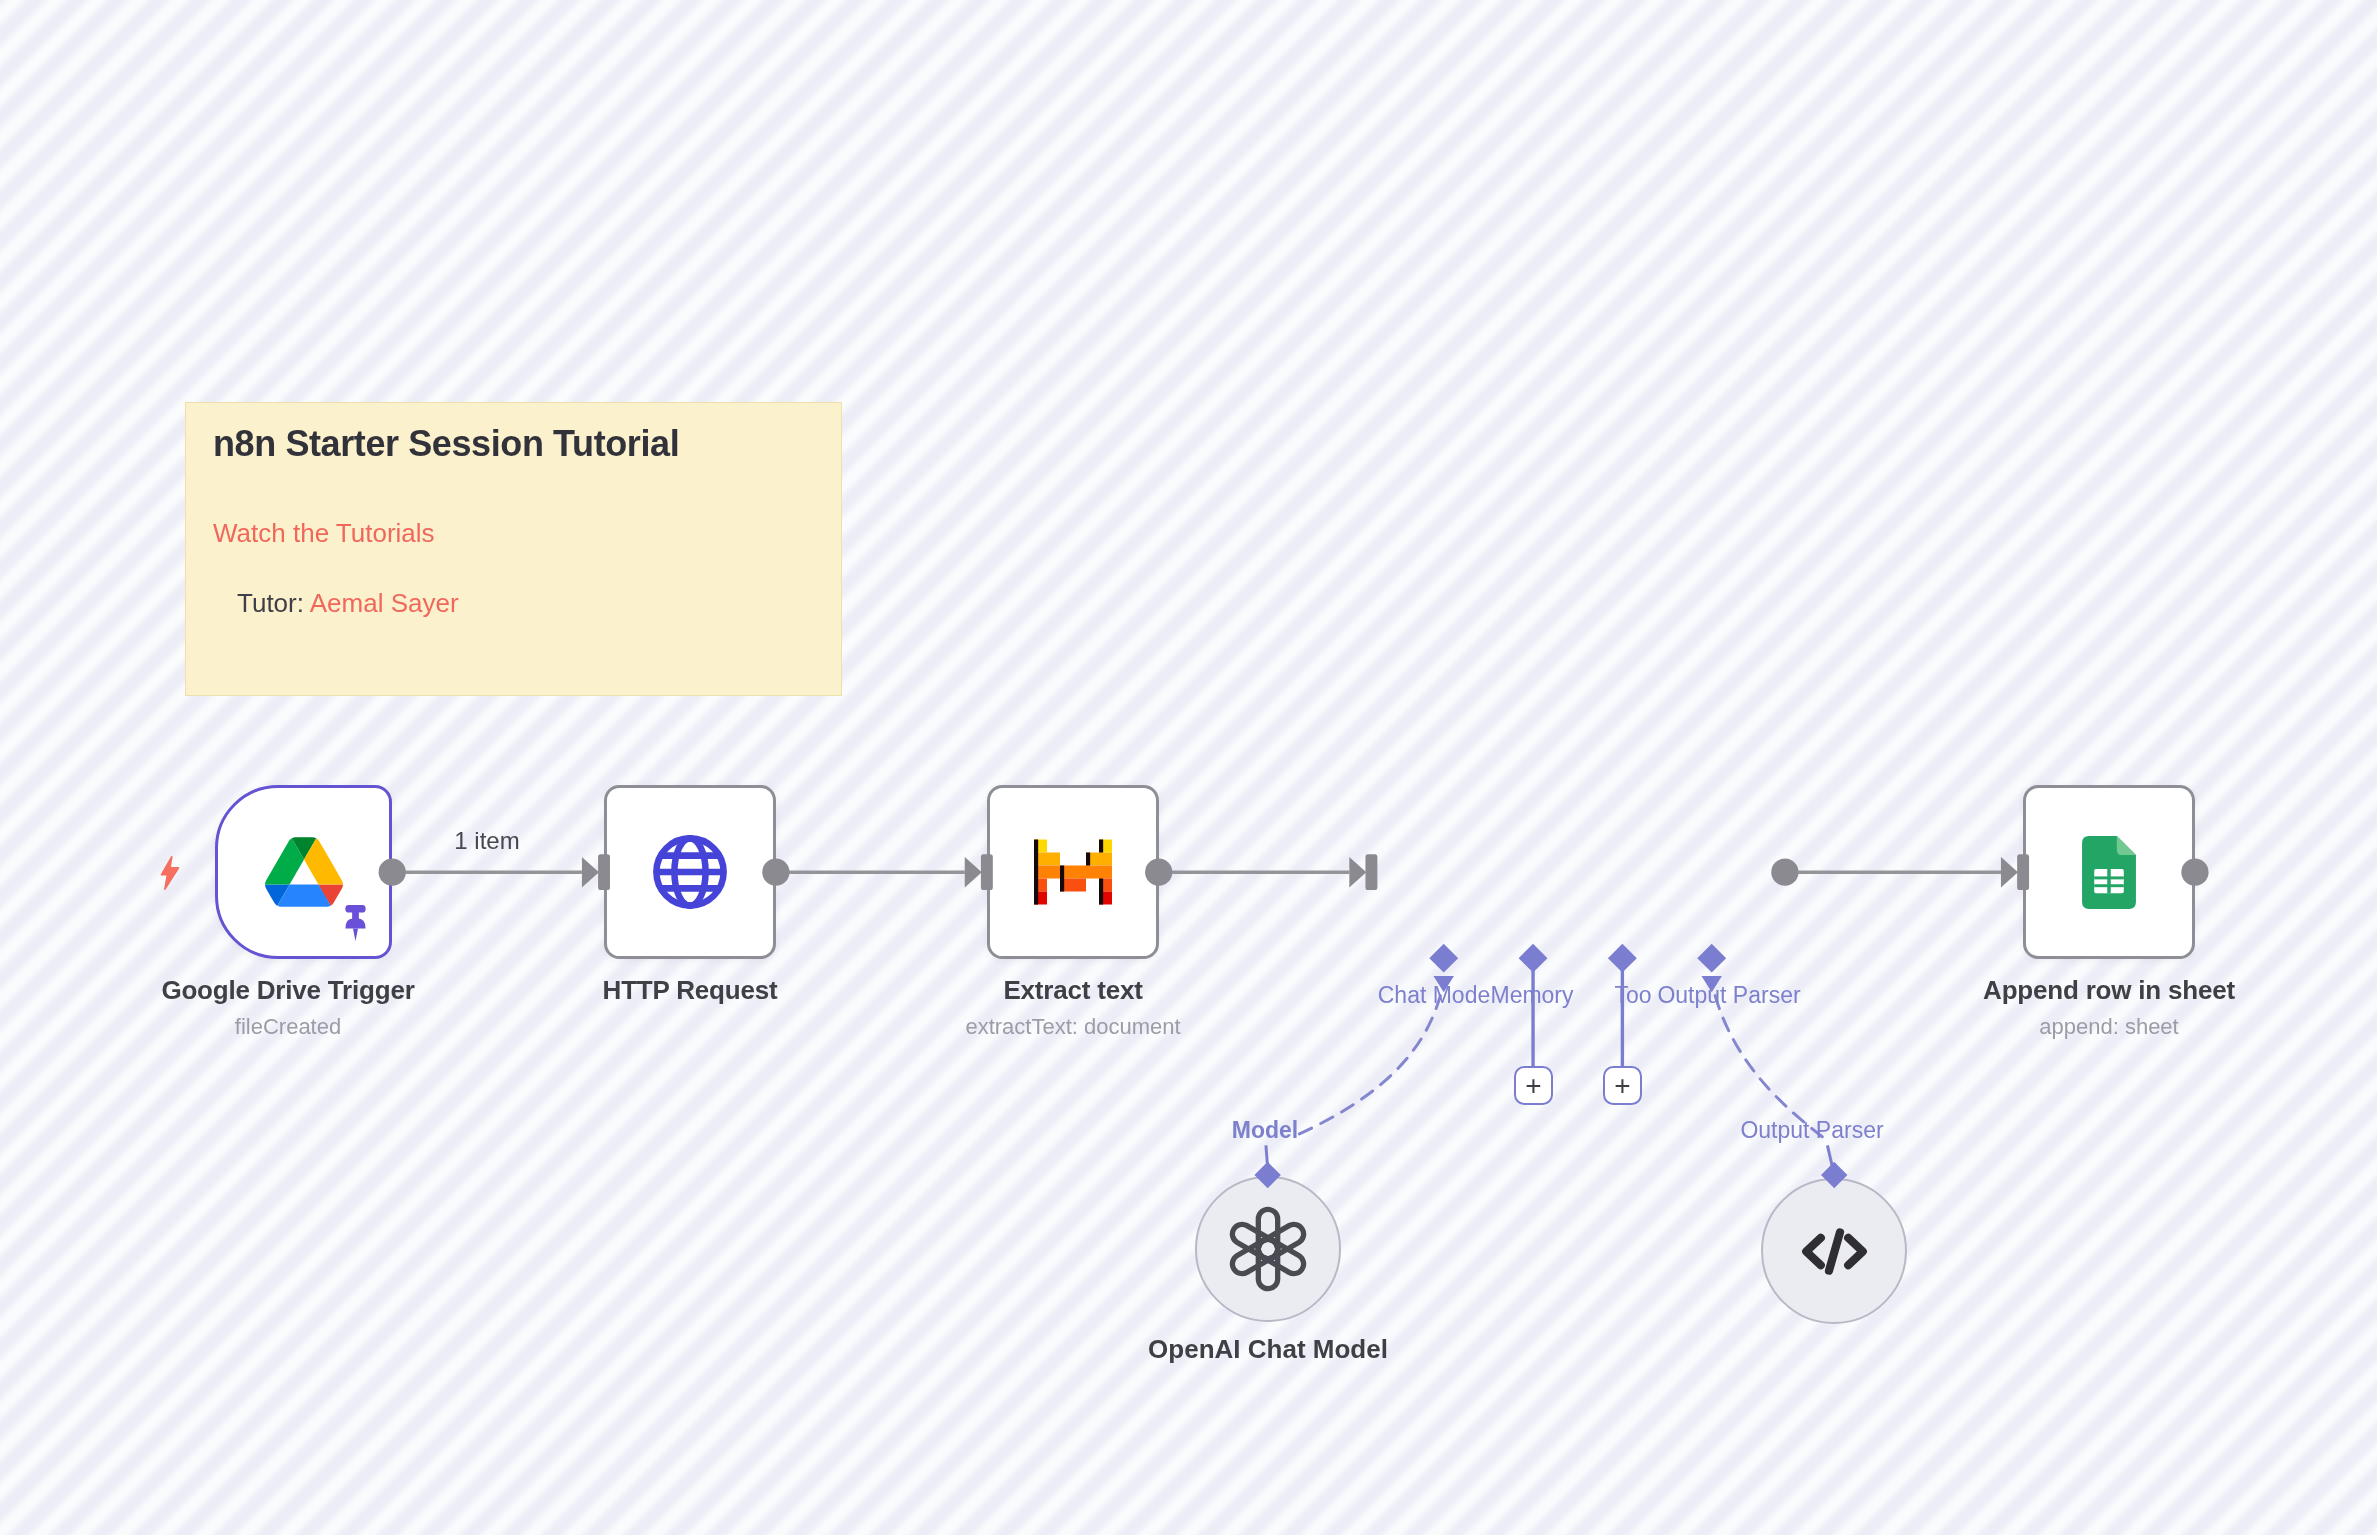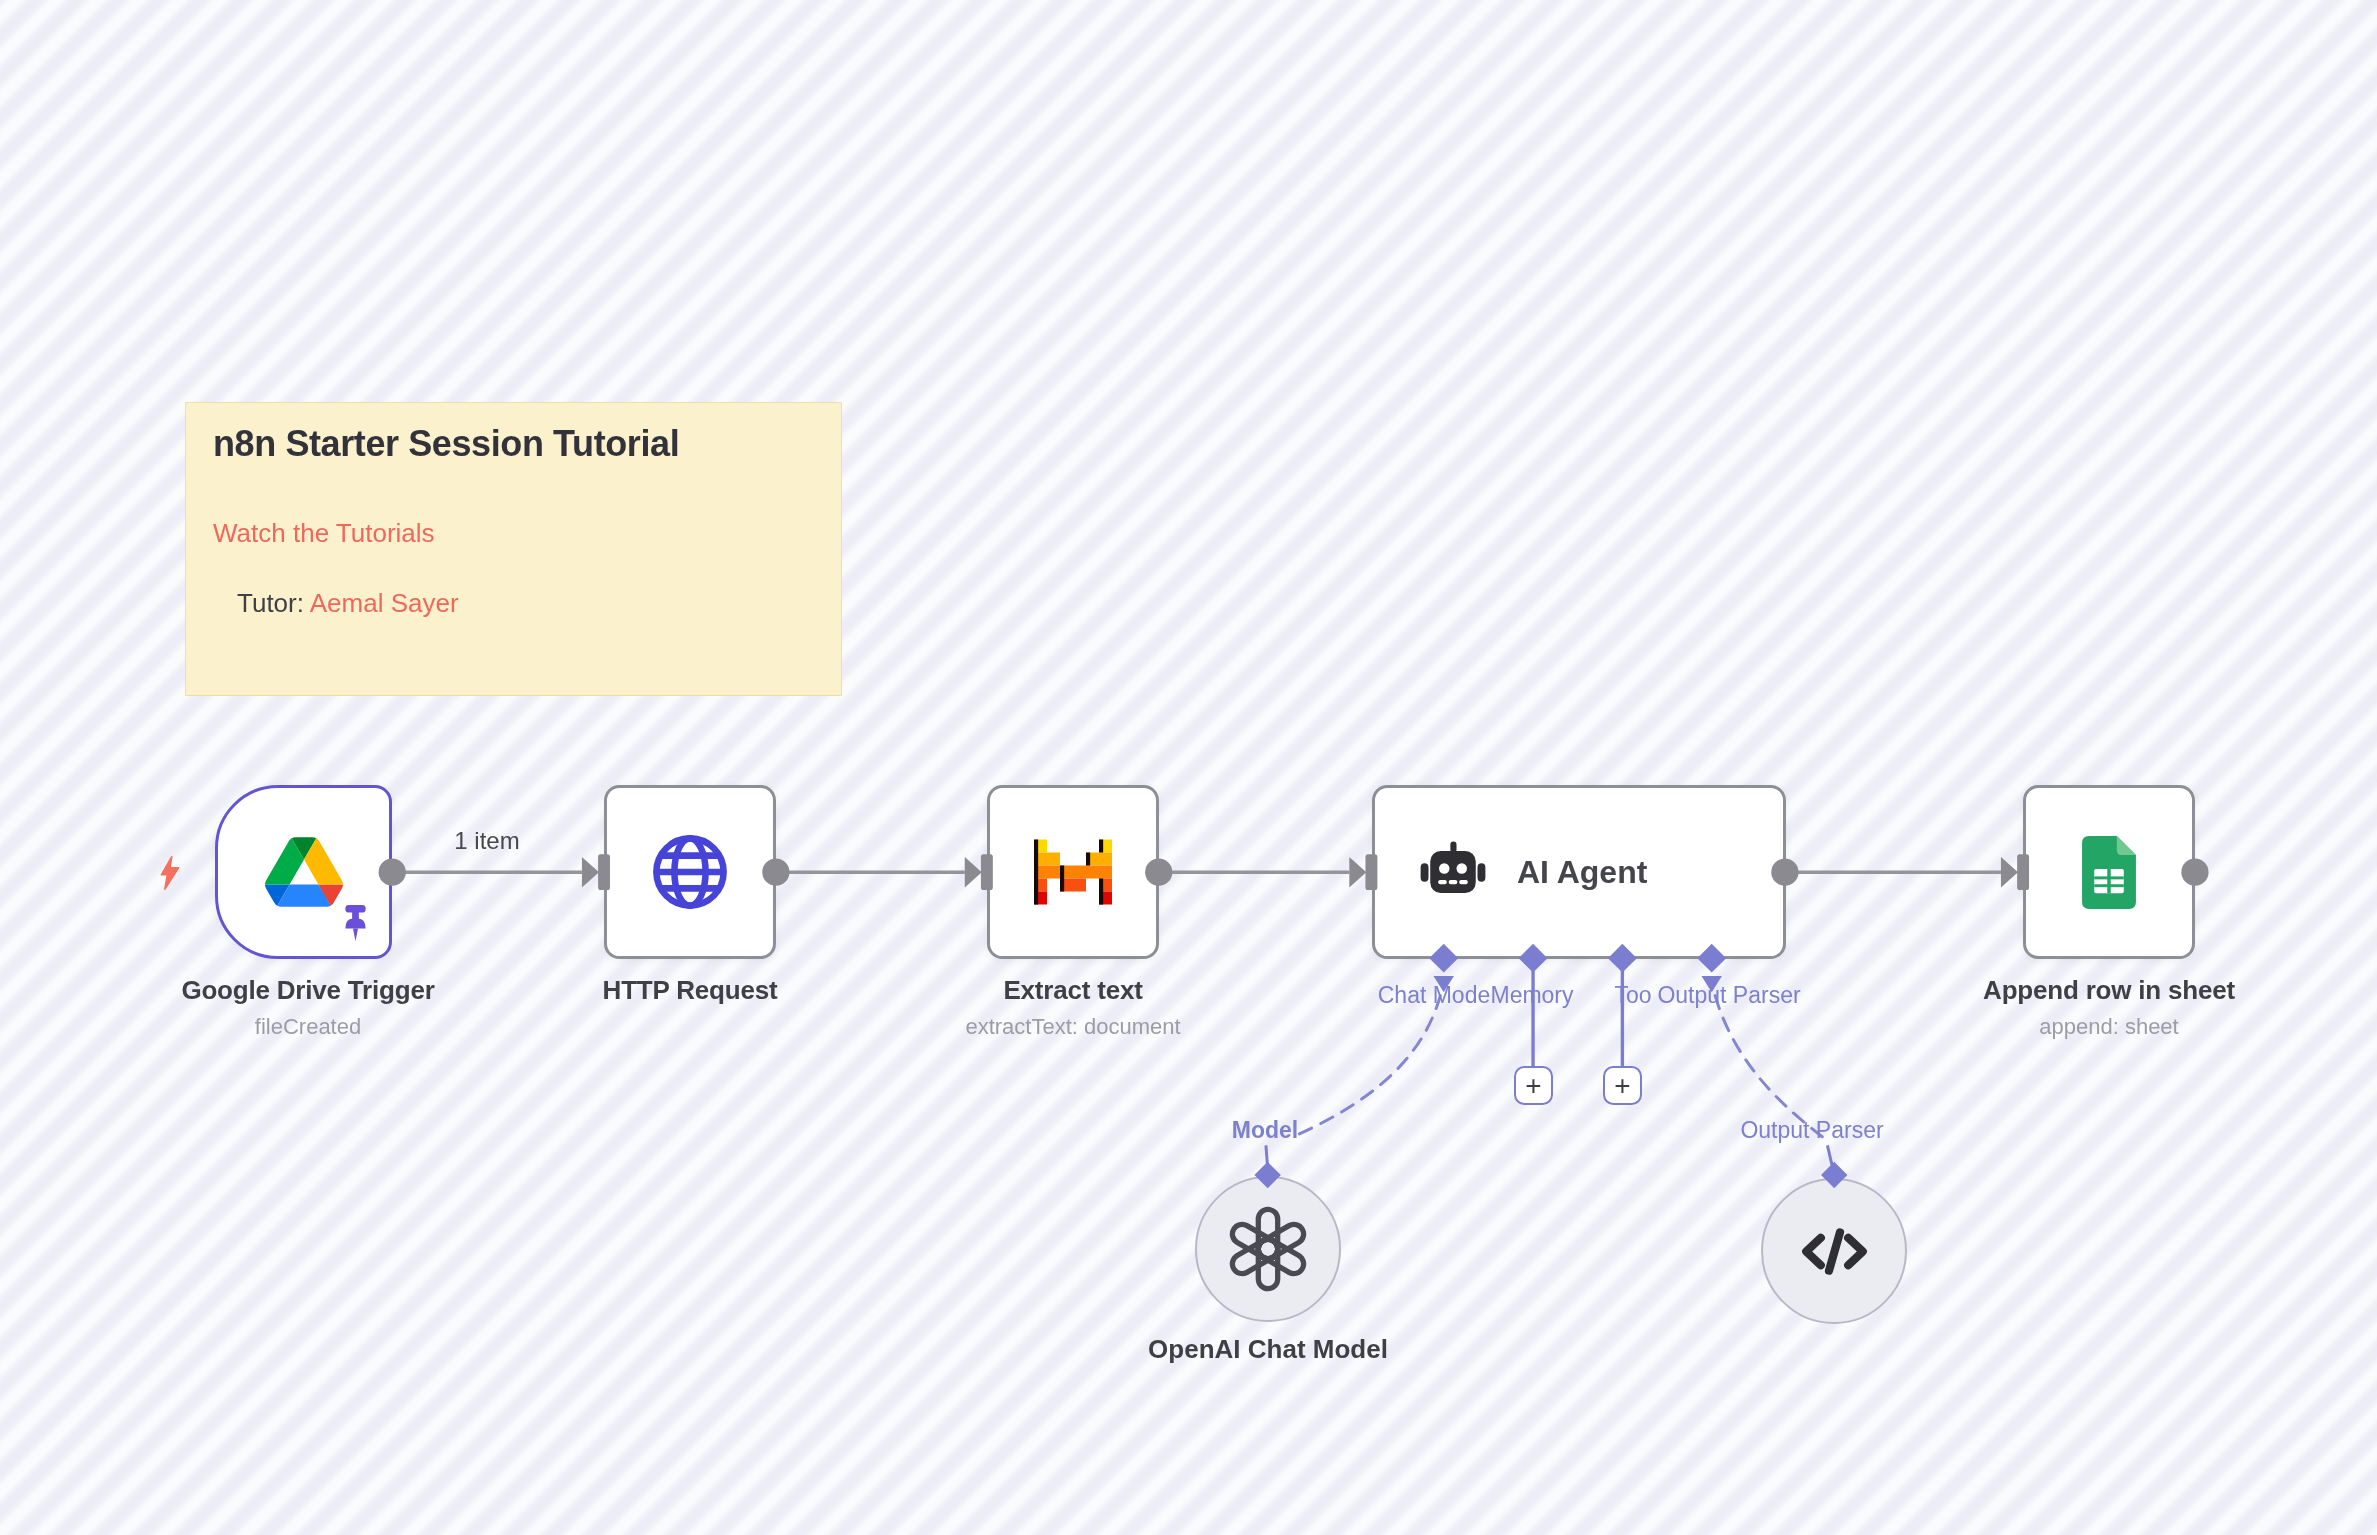--- a/index.html
+++ b/index.html
@@ -123,21 +123,21 @@
       <path d="m59.8 53h-32.3l-13.75 23.8c1.35.8 2.9 1.2 4.5 1.2h50.8c1.6 0 3.15-.45 4.5-1.2z" fill="#2684fc"></path>
       <path d="m73.4 26.5-12.7-22c-.8-1.4-1.95-2.5-3.3-3.3l-13.75 23.8 16.15 28h27.45c0-1.55-.4-3.1-1.2-4.5z" fill="#ffba00"></path>
     </svg>
     <svg class="pin-badge" viewBox="0 0 32 44">
       <rect x="4" y="0" width="24" height="9" rx="4" fill="#6a4fd8"></rect>
       <rect x="12" y="7" width="8" height="11" fill="#6a4fd8"></rect>
       <path d="M4 28 Q4 16 13 16 H19 Q28 16 28 28 Z" fill="#6a4fd8"></path>
       <path d="M13 28 h6 l-3 15 z" fill="#6a4fd8"></path>
     </svg>
   </div>
-  <div class="node-label-block" style="left:308px">
+  <div class="node-label-block" style="left:288px">
     <div class="node-name">Google Drive Trigger</div>
     <div class="node-sub">fileCreated</div>
   </div>
 
   <div class="node node-http">
     <svg width="82" height="82" viewBox="0 0 100 100" fill="none" stroke="#4643d8" stroke-width="8">
       <circle cx="50" cy="50" r="41"></circle>
       <ellipse cx="50" cy="50" rx="19" ry="41"></ellipse>
       <line x1="14" y1="30" x2="86" y2="30"></line>
       <line x1="9" y1="50" x2="91" y2="50"></line>
@@ -168,34 +168,20 @@
       <rect x="40" y="10" width="3.2" height="10" fill="#15090a"></rect>
       <rect x="20" y="20" width="3.2" height="20" fill="#15090a"></rect>
       <rect x="50" y="30" width="3.2" height="20" fill="#15090a"></rect>
     </svg>
   </div>
   <div class="node-label-block" style="left:1073px">
     <div class="node-name">Extract text</div>
     <div class="node-sub">extractText: document</div>
   </div>
 
-  <div class="node node-agent">
-    <svg width="70" height="70" viewBox="0 0 80 80">
-      <rect x="37" y="5" width="7" height="13" rx="3.5" fill="#2e2e33"></rect>
-      <rect x="14" y="16" width="52" height="48" rx="12" fill="#2e2e33"></rect>
-      <rect x="3" y="30" width="9" height="21" rx="4.5" fill="#2e2e33"></rect>
-      <rect x="68" y="30" width="9" height="21" rx="4.5" fill="#2e2e33"></rect>
-      <circle cx="30" cy="36" r="6" fill="#ffffff"></circle>
-      <circle cx="50" cy="36" r="6" fill="#ffffff"></circle>
-      <rect x="23" y="49" width="10" height="5" rx="2.5" fill="#ffffff"></rect>
-      <rect x="35" y="49" width="10" height="5" rx="2.5" fill="#ffffff"></rect>
-      <rect x="47" y="49" width="10" height="5" rx="2.5" fill="#ffffff"></rect>
-    </svg>
-    <div class="agent-title">AI Agent</div>
-  </div>
 
   <div class="node node-append">
     <svg width="54" height="73" viewBox="0 0 62 84">
       <path d="M8 0 H40 L62 22 V76 Q62 84 54 84 H8 Q0 84 0 76 V8 Q0 0 8 0 Z" fill="#23a566"></path>
       <path d="M40 0 L62 22 H46 Q40 22 40 16 Z" fill="#71c890"></path>
       <rect x="14" y="38" width="34" height="28" rx="2" fill="#ffffff"></rect>
       <rect x="29" y="38" width="4" height="28" fill="#23a566"></rect>
       <rect x="14" y="46.5" width="34" height="3.4" fill="#23a566"></rect>
       <rect x="14" y="55.5" width="34" height="3.4" fill="#23a566"></rect>
     </svg>

